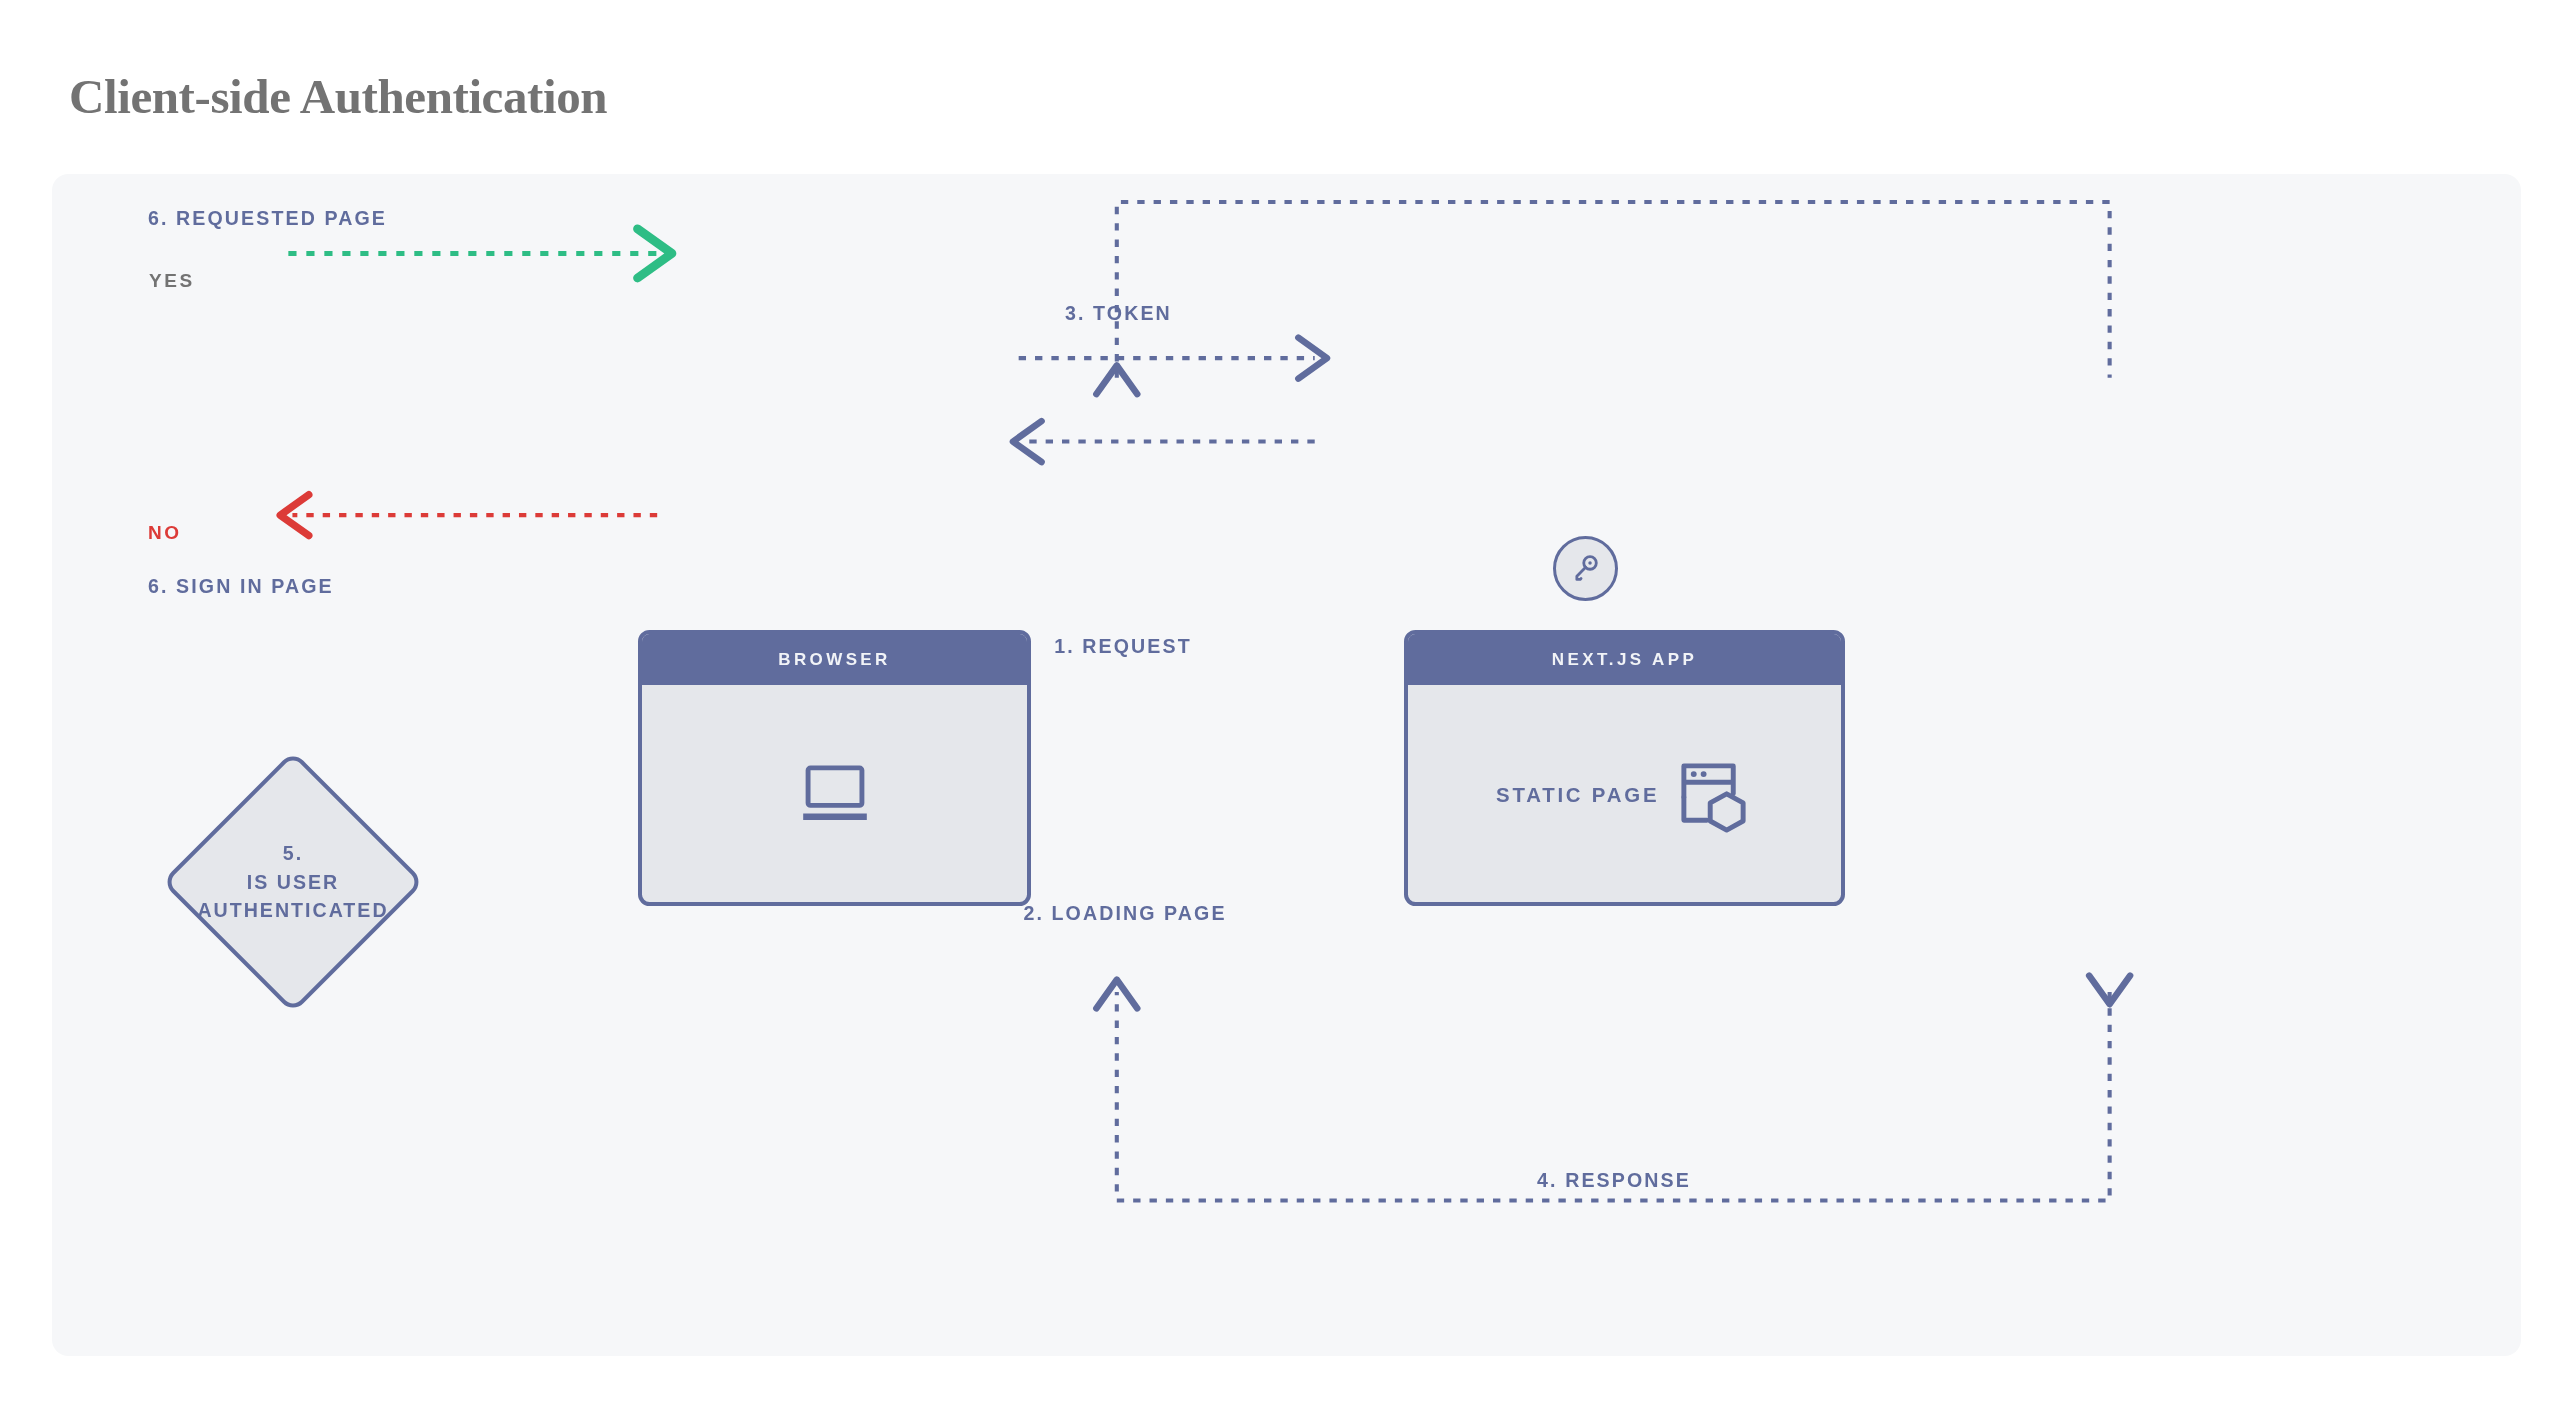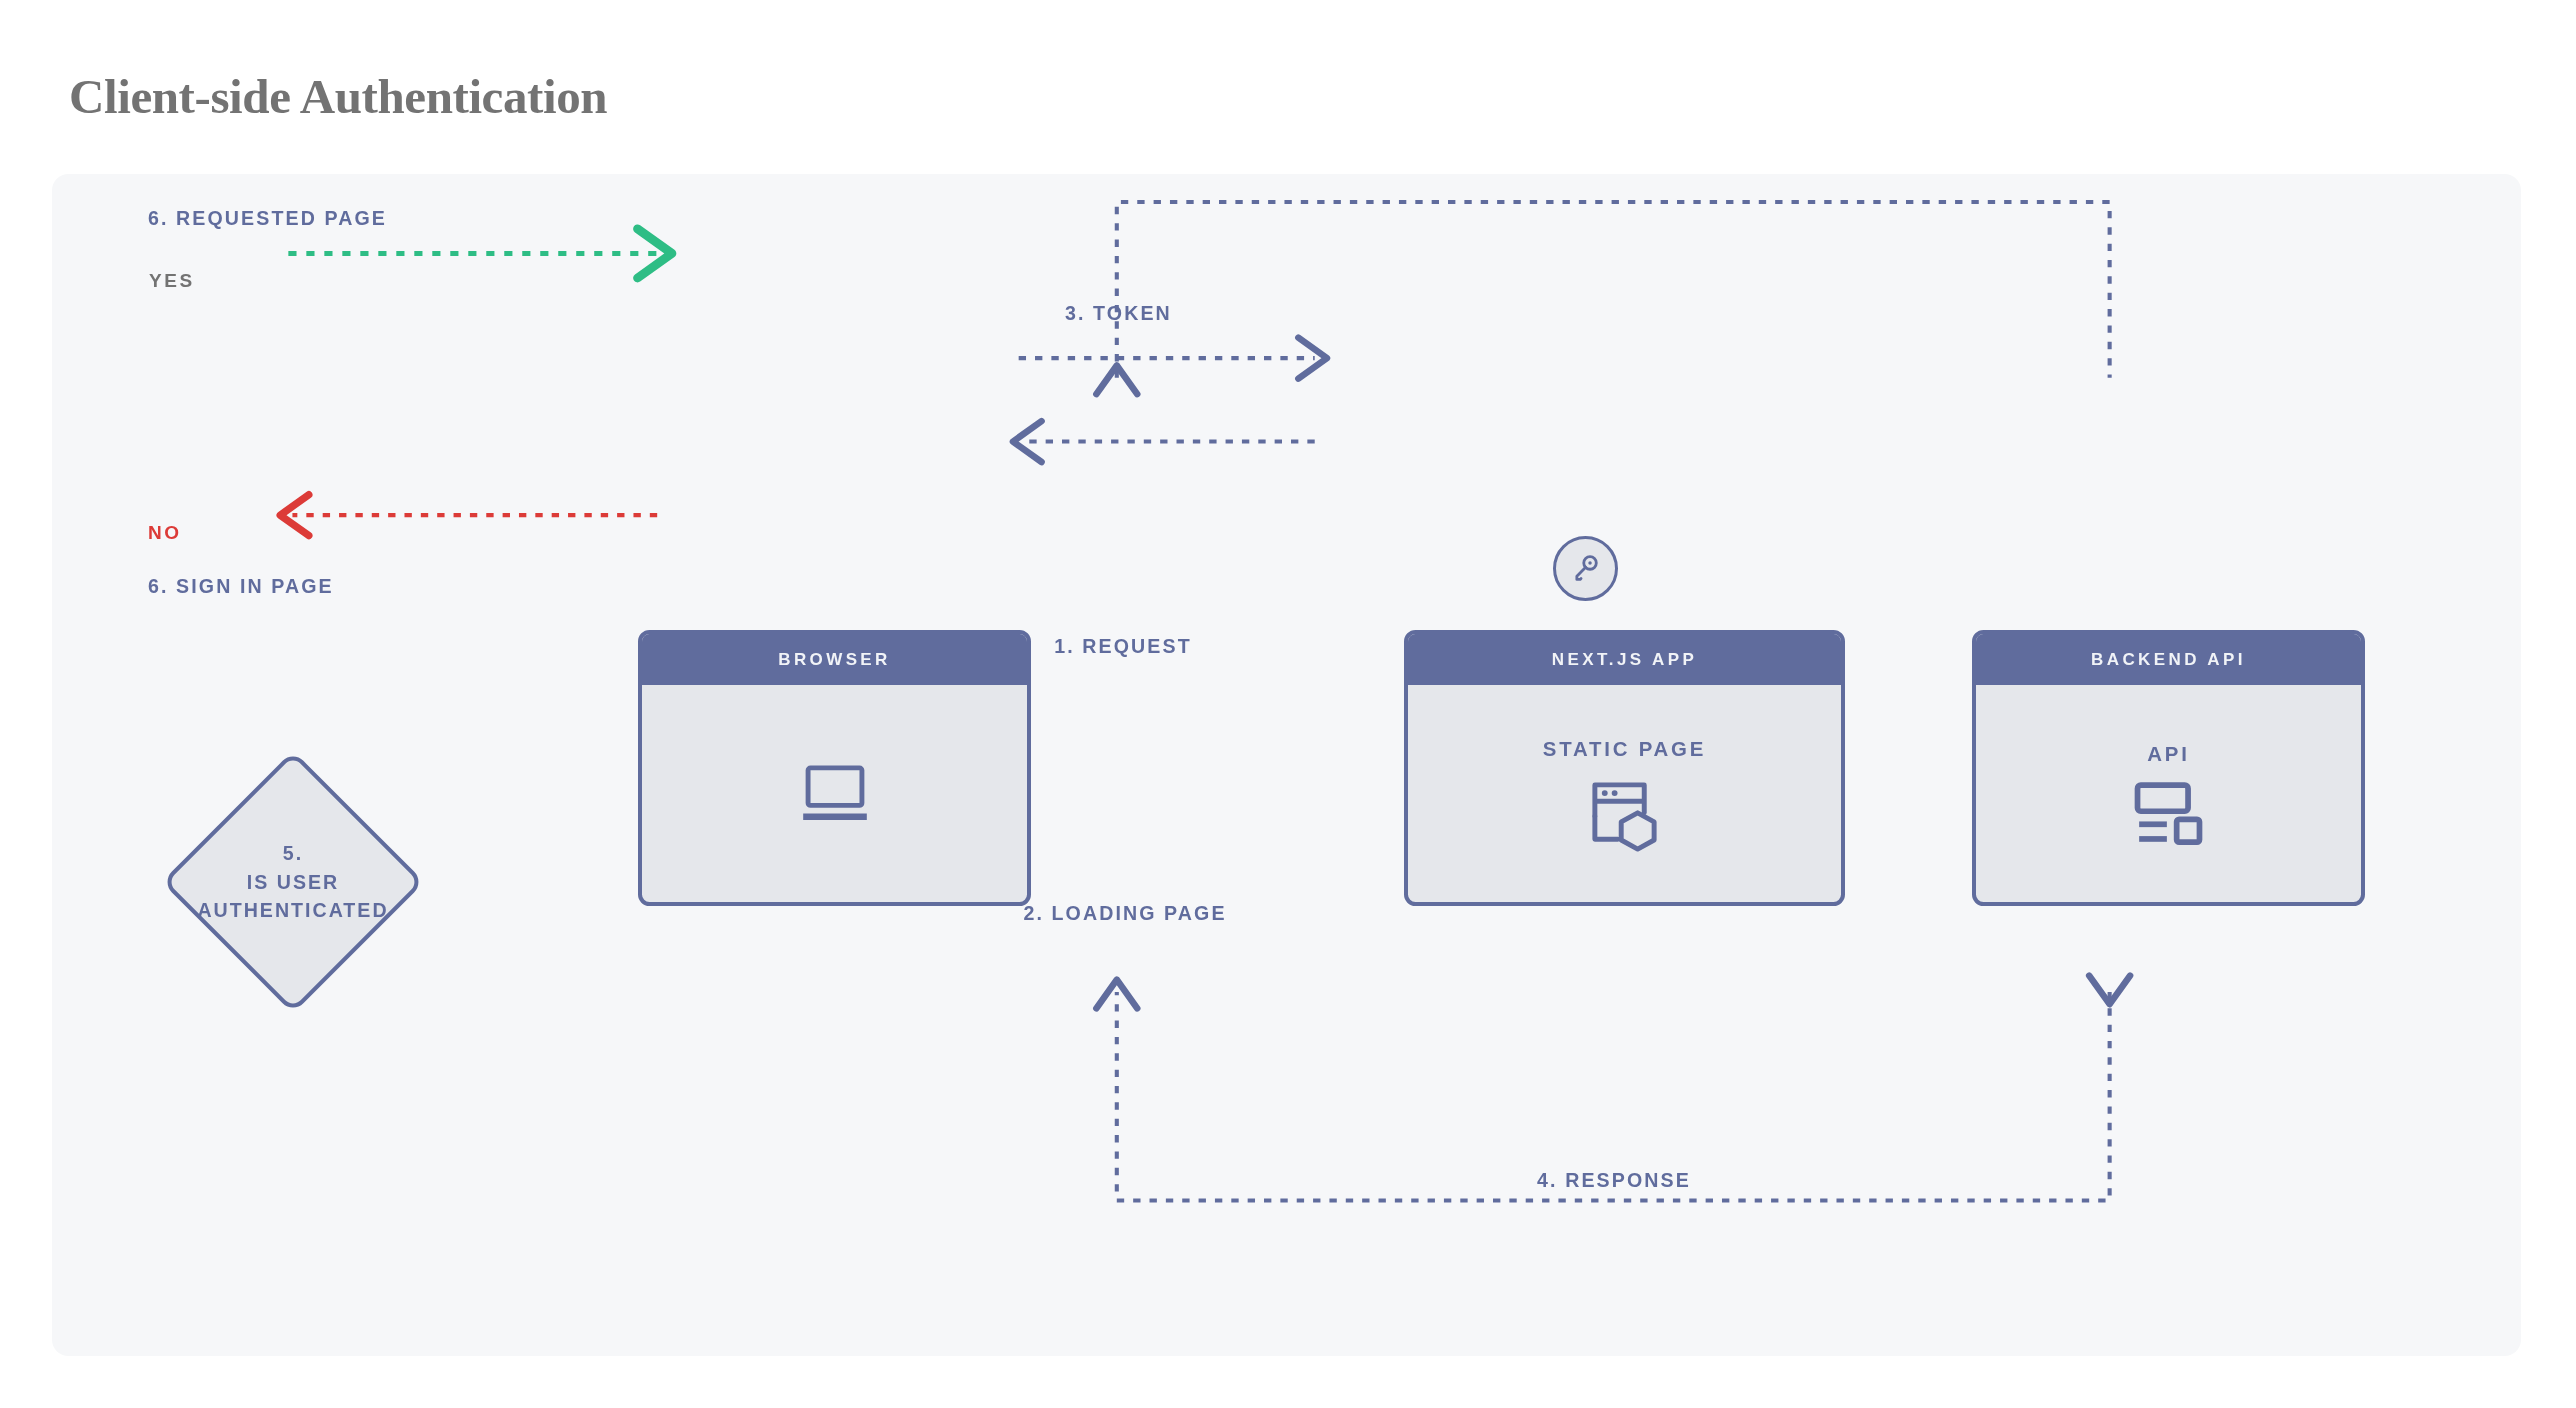--- a/index.html
+++ b/index.html
@@ -64,21 +64,21 @@
     font-weight: 700;
     letter-spacing: 3.4px;
     display: flex;
     align-items: center;
     justify-content: center;
     box-sizing: border-box;
   }
   .node-card .card-body {
     height: calc(100% - 51px);
     display: flex;
-    flex-direction: column;
+    flex-direction: row;
     align-items: center;
     justify-content: center;
     gap: 14.7px;
     padding-top: 4.9px;
     box-sizing: border-box;
   }
   .node-card .card-sublabel {
     font-size: 20.4px;
     font-weight: 700;
     letter-spacing: 2.8px;
@@ -233,34 +233,20 @@
           <path d="M12,50 L12,78 L40,78" fill="none" stroke="#606C9D" stroke-width="6" stroke-linecap="round" stroke-linejoin="round"></path>
           <line x1="12" y1="32" x2="72" y2="32" stroke="#606C9D" stroke-width="6"></line>
           <circle cx="24" cy="22" r="3.6" fill="#606C9D"></circle>
           <circle cx="36" cy="22" r="3.6" fill="#606C9D"></circle>
           <path d="M64,46 L84,57 L84,79 L64,90 L44,79 L44,57 Z" fill="none" stroke="#606C9D" stroke-width="6" stroke-linejoin="round"></path>
         </svg>
       </span>
     </div>
   </div>
 
-  <div id="node-backend" class="node-card" style="left:1920px; top:456px; width:393px; height:276px;">
-    <div class="card-header">BACKEND API</div>
-    <div class="card-body">
-      <span class="card-sublabel">API</span>
-      <span class="card-icon">
-        <svg width="75" height="69" viewBox="0 0 92 84" xmlns="http://www.w3.org/2000/svg">
-          <rect x="8" y="6" width="62" height="32" rx="4" ry="4" fill="none" stroke="#606C9D" stroke-width="7"></rect>
-          <line x1="10" y1="54" x2="44" y2="54" stroke="#606C9D" stroke-width="7" stroke-linecap="butt"></line>
-          <line x1="10" y1="72" x2="44" y2="72" stroke="#606C9D" stroke-width="7" stroke-linecap="butt"></line>
-          <rect x="56" y="48" width="28" height="28" rx="3" ry="3" fill="none" stroke="#606C9D" stroke-width="7"></rect>
-        </svg>
-      </span>
-    </div>
-  </div>
 
   <div id="token-badge">
     <span>
       <svg width="33" height="33" viewBox="0 0 40 40" xmlns="http://www.w3.org/2000/svg">
         <circle cx="25.5" cy="14.5" r="7.6" fill="none" stroke="#606C9D" stroke-width="3.4"></circle>
         <circle cx="25.5" cy="14.5" r="2.1" fill="#606C9D"></circle>
         <path d="M20.2,19.8 L9.5,30.5 L9.5,34.5 L13.5,34.5 L14.6,33.4" fill="none" stroke="#606C9D" stroke-width="3.4" stroke-linecap="round" stroke-linejoin="round"></path>
       </svg>
     </span>
   </div>

